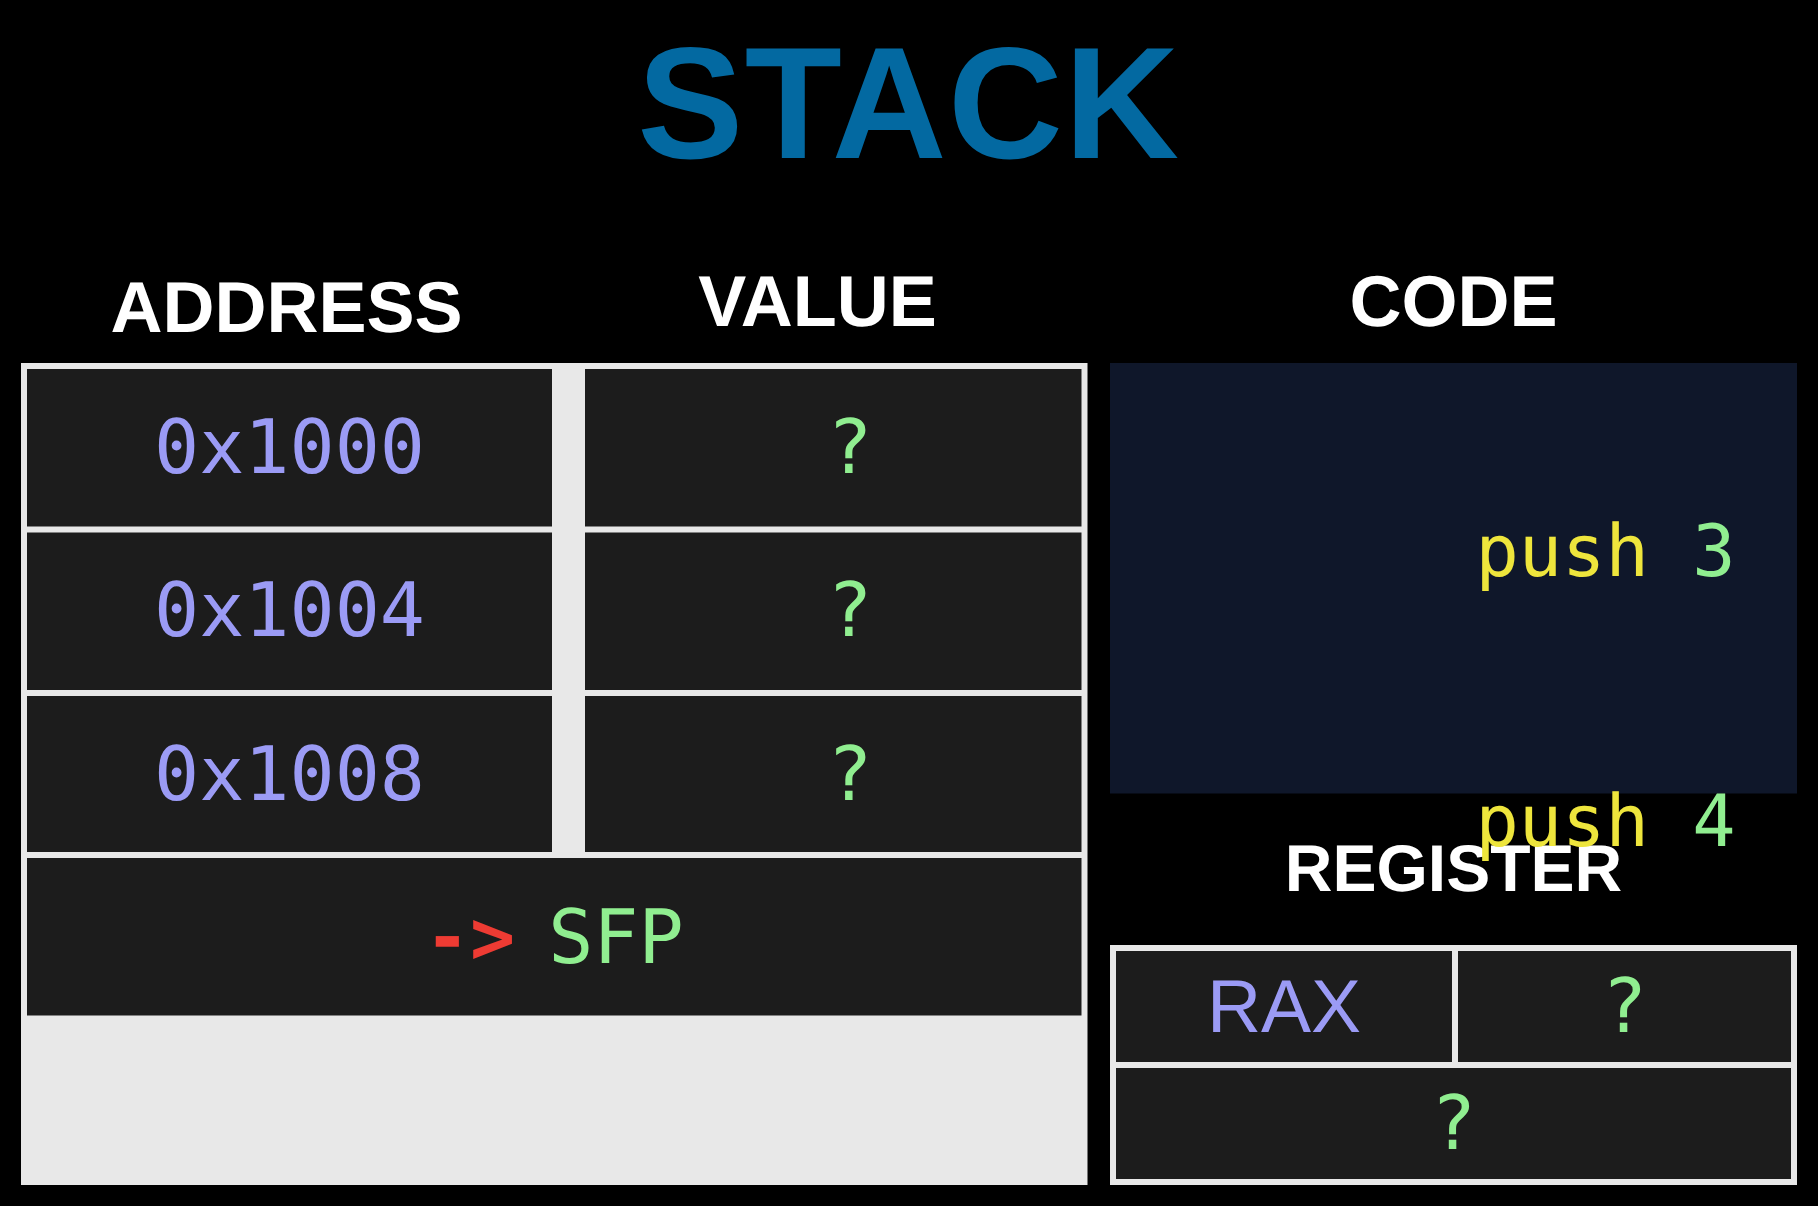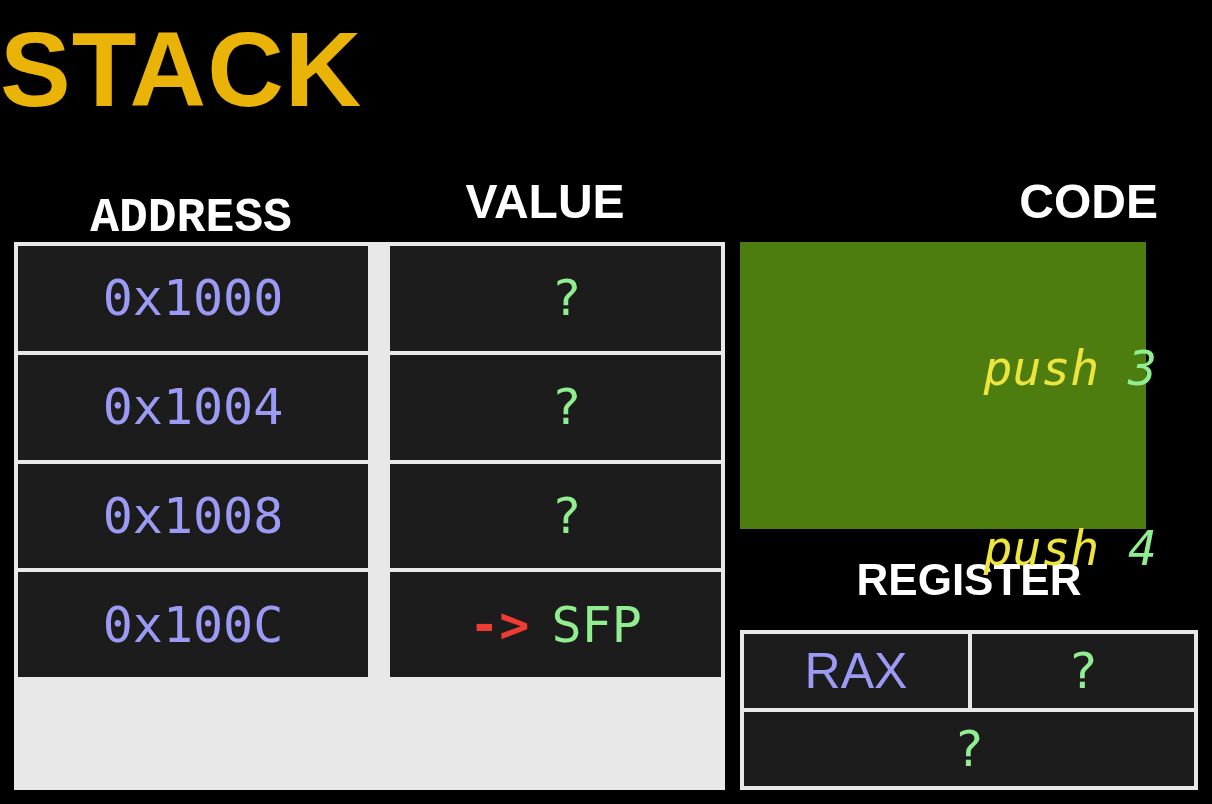--- a/index.html
+++ b/index.html
@@ -15,41 +15,42 @@
     color: #ffffff;
     position: relative;
   }
 
   
   #page-title {
     position: absolute;
     left: 0;
     top: 14px;
     width: 1212px;
+    text-align: center;
     font-family: "Liberation Sans", sans-serif;
     font-weight: bold;
     font-size: 106px;
     line-height: 110px;
     letter-spacing: 1px;
-    color: #eab308;
+    color: #0369a1;
   }
 
   
   .col-header {
     position: absolute;
     font-family: "Liberation Sans", sans-serif;
     font-weight: bold;
     font-size: 48px;
     line-height: 52px;
     color: #ffffff;
     text-align: center;
   }
-  #header-address { left: 14px;  top: 192px; width: 354px; font-family: Liberation Mono, monospace; }
+  #header-address { left: 14px;  top: 180px; width: 354px; }
   #header-value   { left: 368px; top: 176px; width: 354px; }
-  #header-code    { left: 700px; top: 176px; width: 458px; text-align: right; }
+  #header-code    { left: 740px; top: 176px; width: 458px; }
   #header-register{ left: 740px; top: 556px; width: 458px; font-size: 44px; line-height: 48px; }
 
   
   #stack-table {
     position: absolute;
     left: 14px;
     top: 242px;
     width: 711px;
     height: 548px;
     background: #e8e8e8;
@@ -88,26 +89,25 @@
     font-family: "DejaVu Sans Mono", monospace;
     font-weight: bold;
     margin-right: 22px;
   }
 
   
   #code-panel {
     position: absolute;
     left: 740px;
     top: 242px;
-    width: 406px;
+    width: 458px;
     height: 287px;
-    background: #4d7c0f;
+    background: #0f172a;
     box-sizing: border-box;
     padding: 36px 0 0 128px;
-    font-style: italic;
   }
   .code-line {
     font-family: "DejaVu Sans Mono", monospace;
     font-size: 48px;
     line-height: 60px;
     white-space: pre;
   }
   .mnemonic { color: #eee53c; }
   .operand  { color: #90ee90; }
 
@@ -182,21 +182,20 @@
 
   <div class="stack-row">
     <div class="cell cell-address">0x1008</div>
     <div class="cell cell-value">
       <span class="arrow-marker"></span>
       <span>?</span>
     </div>
   </div>
 
   <div class="stack-row">
-    <div class="cell cell-address">0x100C</div>
     <div class="cell cell-value">
       <span class="arrow-marker">-&gt;</span>
       <span>SFP</span>
     </div>
   </div>
 
   <div class="stack-row">
   </div>
 
 </div>

